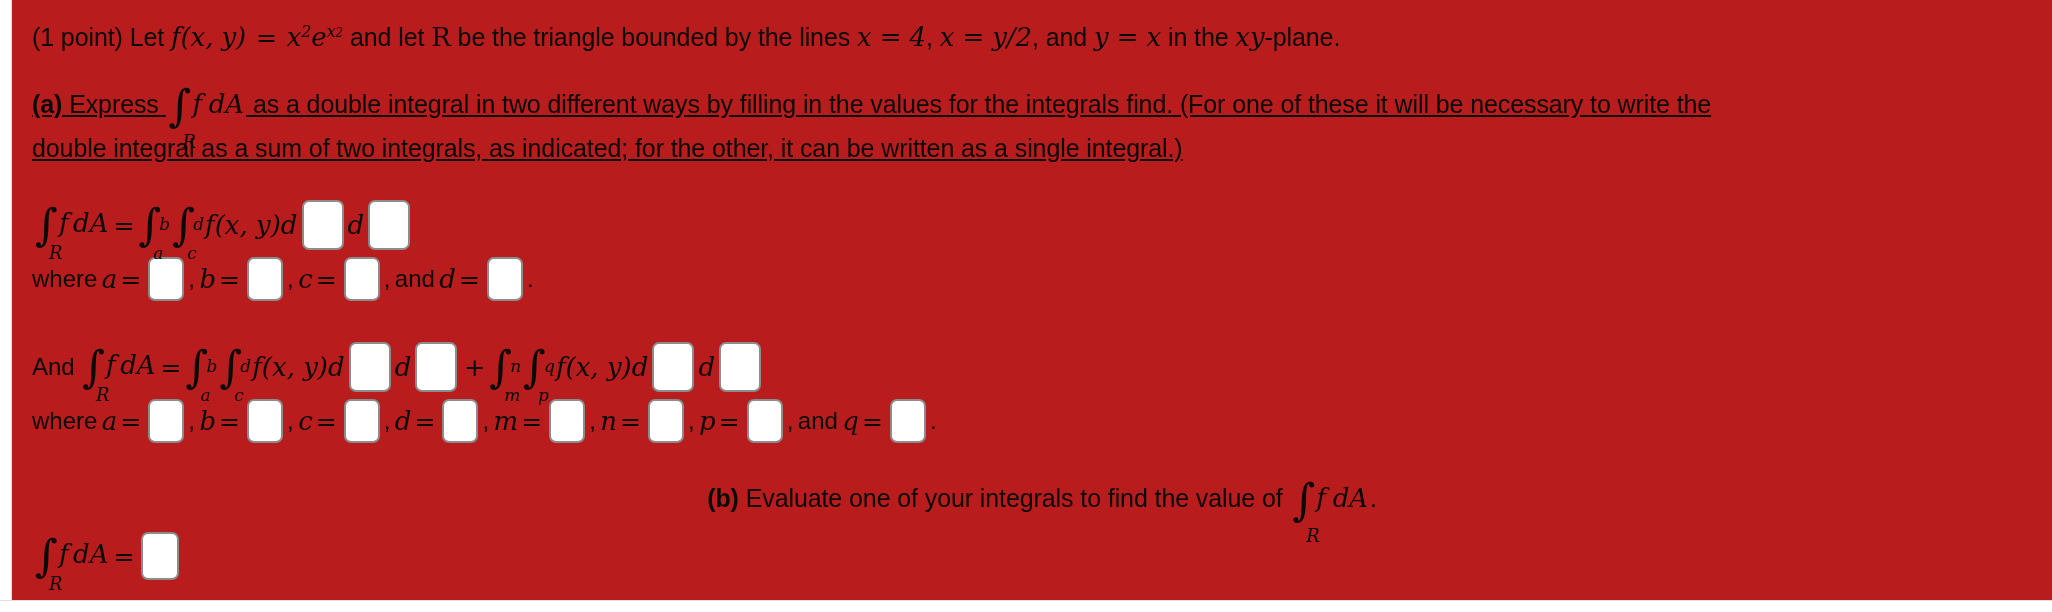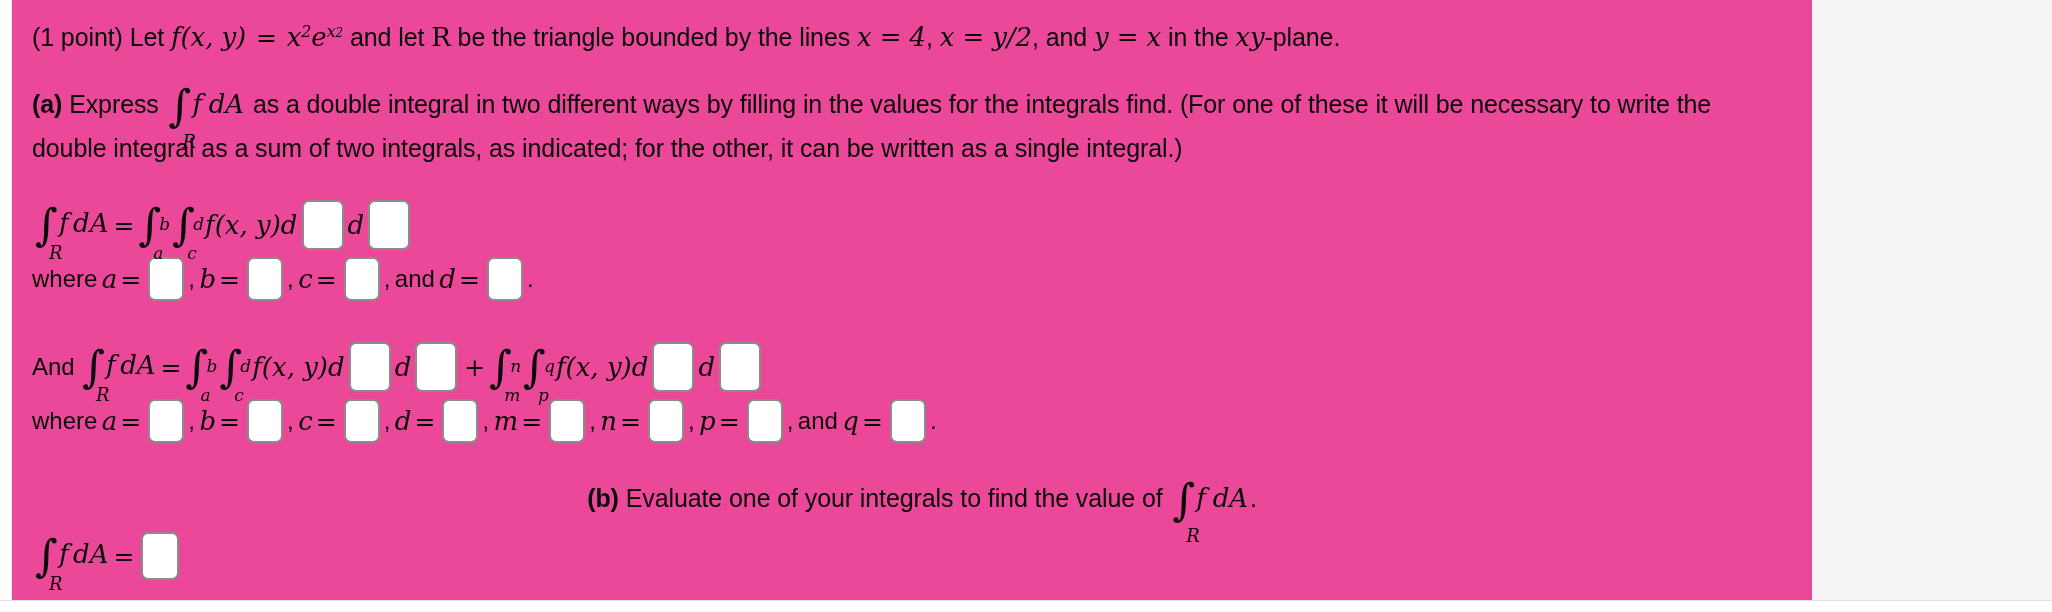--- a/index.html
+++ b/index.html
@@ -9,23 +9,23 @@
   body {
     width: 2052px;
     height: 612px;
     background: #f4f4f4;
     font-family: "Liberation Sans", sans-serif;
     color: #0a0a0a;
     overflow: hidden;
   }
   .page {
     position: relative;
-    width: 1812px;
+    width: 2052px;
     height: 612px;
-    background: #ec4899;
+    background: #b91c1c;
     box-sizing: border-box;
     padding: 14px 0 0 32px;
   }
   .left-rule {
     position: absolute;
     left: 0;
     top: 0;
     width: 11px;
     height: 612px;
     background: #ffffff;
@@ -41,21 +41,21 @@
     border-top: 1px solid #e0e0e0;
   }
 
   
   .prose {
     font-size: 25px;
     line-height: 38px;
     letter-spacing: -0.1px;
   }
   .para-intro { margin: 4px 0 0 0; }
-  .para-a { margin: 28px 0 0 0; max-width: 2000px; }
+  .para-a { margin: 28px 0 0 0; max-width: 2000px; text-decoration: underline; }
   .para-b { margin: 0; text-align: center; }
 
   .bold { font-weight: bold; }
 
   
   .m {
     font-family: "DejaVu Serif", "Liberation Serif", serif;
     font-style: italic;
     font-size: 26px;
   }

